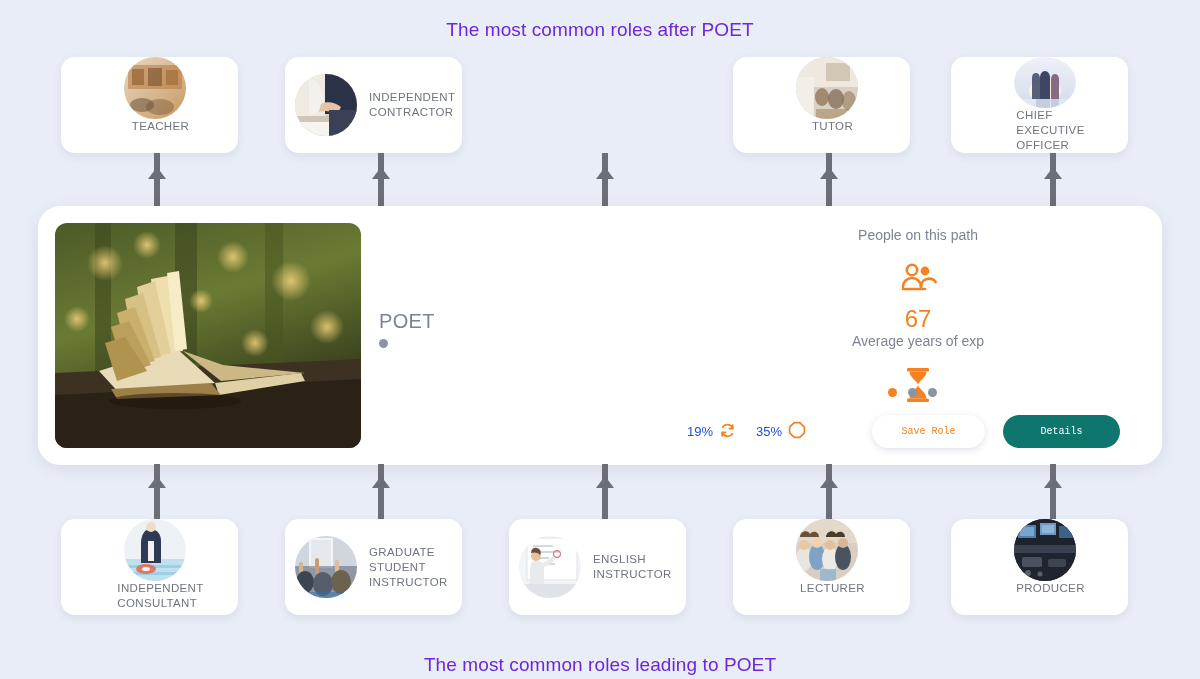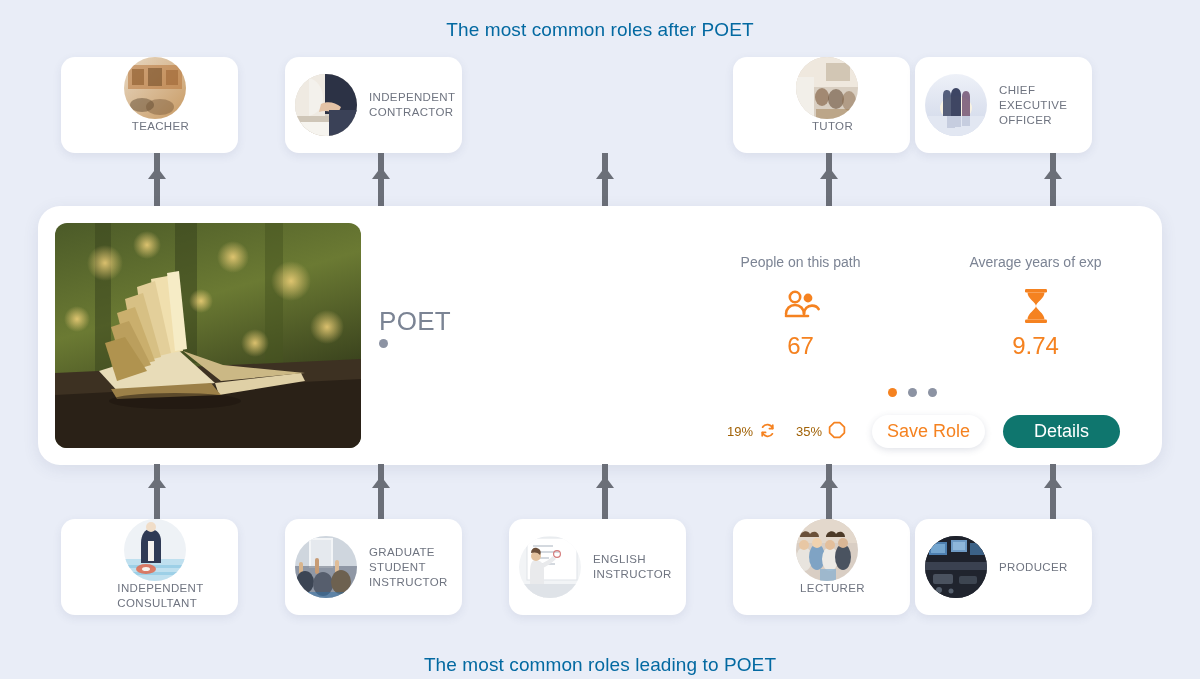--- a/index.html
+++ b/index.html
@@ -17,21 +17,21 @@
     color: #6b7280;
   }
 
   
   .caption {
     position: absolute;
     left: 0;
     width: 1200px;
     text-align: center;
     font-size: 19px;
-    color: #0369a1;
+    color: #6d28d9;
     letter-spacing: .1px;
   }
   .caption-top { top: 19px; }
   .caption-bottom { top: 634px; margin-top: 20px; }
 
   
   .row {
     position: absolute;
     left: 0;
     width: 1200px;
@@ -48,21 +48,21 @@
     border-radius: 14px;
     box-shadow: 0 3px 10px rgba(60, 72, 110, .09);
     display: flex;
     align-items: center;
     padding-left: 10px;
   }
   .role-card.c0 { left: 61px; flex-direction: column; }
   .role-card.c1 { left: 285px; }
   .role-card.c2 { left: 509px; }
   .role-card.c3 { left: 733px; flex-direction: column; }
-  .role-card.c4 { left: 915px; }
+  .role-card.c4 { left: 951px; flex-direction: column; }
 
   .thumb {
     width: 62px;
     height: 62px;
     min-width: 62px;
     border-radius: 50%;
     overflow: hidden;
     position: relative;
   }
   .thumb svg { display: block; width: 62px; height: 62px; }
@@ -113,40 +113,41 @@
     overflow: hidden;
   }
   .hero svg { display: block; width: 306px; height: 225px; }
 
   .role-title-wrap {
     position: absolute;
     left: 341px;
     top: 100px;
   }
   .role-title {
-    font-size: 26px;
+    font-size: 20px;
     color: #7b8494;
     letter-spacing: .3px;
     line-height: 30px;
   }
   .role-dot {
     width: 9px;
     height: 9px;
     border-radius: 50%;
     background: #8c93a3;
     margin-top: 3px;
   }
 
   
   .stats {
     position: absolute;
     left: 645px;
-    top: 48px;
+    top: 21px;
     width: 470px;
     display: flex;
+    flex-direction: column;
   }
   .stat {
     flex: 1;
     text-align: center;
   }
   .stat-label {
     font-size: 14px;
     color: #7c8494;
     white-space: nowrap;
   }
@@ -182,43 +183,42 @@
   .dot.active { background: #f58220; }
 
   
   .metrics {
     position: absolute;
     left: 649px;
     top: 215px;
     display: flex;
     align-items: center;
     gap: 20px;
-    color: #a16207;
+    color: #1d4ed8;
     font-size: 13px;
-    margin-left: 40px;
   }
   .metric {
     display: flex;
     align-items: center;
     gap: 6px;
   }
 
   .actions {
     position: absolute;
     right: 42px;
     top: 209px;
     display: flex;
     align-items: center;
     gap: 18px;
   }
   .btn {
     border: none;
     border-radius: 18px;
-    font-family: Liberation Sans, sans-serif;
-    font-size: 18px;
+    font-family: Liberation Mono, monospace;
+    font-size: 10px;
     cursor: pointer;
     height: 33px;
     display: flex;
     align-items: center;
     justify-content: center;
   }
   .btn-save {
     width: 113px;
     background: #ffffff;
     color: #f58220;

